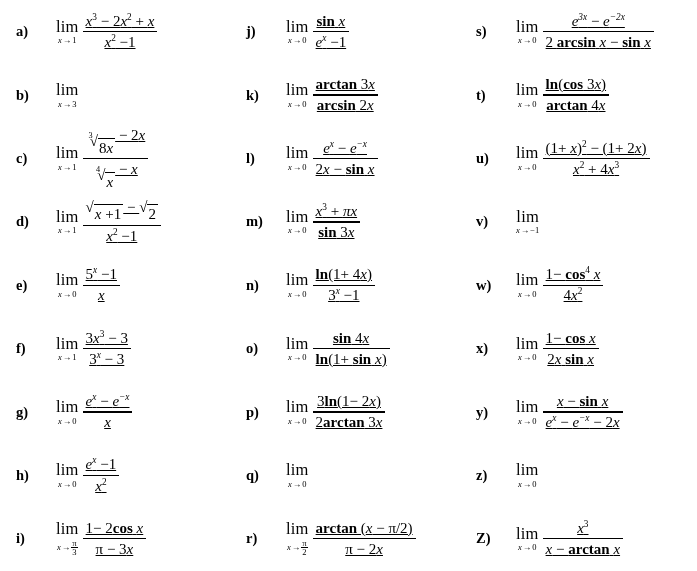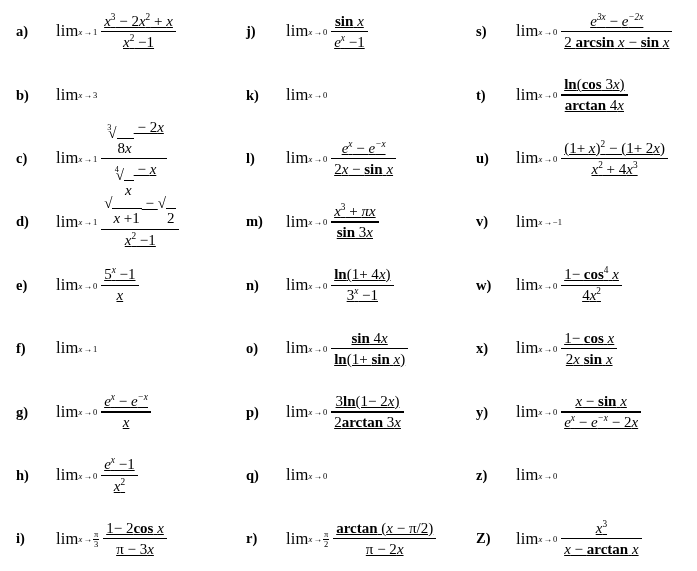--- a/index.html
+++ b/index.html
@@ -17,21 +17,21 @@
     height:63.4px;display:flex;align-items:center;
     padding-left:10px;box-sizing:border-box;
   }
   .label{
     font-weight:bold;font-size:14.5px;width:46px;flex:none;
     text-align:left;padding-left:6px;box-sizing:border-box;
   }
   .expr{display:flex;align-items:center;font-size:15px;}
 
   
-  .lim{display:inline-flex;align-items:center;
+  .lim{display:inline-flex;flex-direction:column;align-items:center;
        margin-right:4px;line-height:1;}
   .lim .op{font-size:16.5px;letter-spacing:.2px;}
   .lim .sub{font-size:8.5px;font-style:italic;margin-top:1px;
             display:flex;align-items:center;line-height:1;}
   .lim .sub .tobase{font-style:italic;}
   .lim .sub .arrow{font-style:normal;margin:0 1px;}
   .lim .sub .tgt{font-style:normal;}
   
   .minifrac{display:inline-flex;flex-direction:column;align-items:center;
             line-height:1;vertical-align:middle;font-style:normal;}
@@ -48,21 +48,21 @@
   
   .v{font-style:italic;}
   .fn{font-style:normal;font-weight:bold;margin-top:44px;}
   sup.pw{font-size:.62em;vertical-align:super;line-height:0;font-style:italic;}
   sup.pwn{font-size:.62em;vertical-align:super;line-height:0;font-style:normal;}
 
   
   .rad{display:inline-flex;align-items:flex-start;white-space:nowrap;}
   .rad .idx{font-size:.55em;font-style:normal;position:relative;top:-2px;right:-3px;}
   .rad .sym{font-size:1em;}
-  .rad .body{border-top:1.2px solid #000;padding:1px 2px 0 1px;margin-top:13px;}
+  .rad .body{border-top:1.2px solid #000;padding:1px 2px 0 1px;margin-top:5px;}
 </style>
 </head>
 <body>
 
 <div id="sheet">
 
   <div class="col">
 
     <div class="row">
       <div class="label">a)</div>
@@ -178,20 +178,25 @@
       <div class="label">f)</div>
       <div class="expr">
         <span class="lim">
           <span class="op">lim</span>
           <span class="sub">
               <span class="tobase">x</span>
               <span class="arrow">→</span>
               <span class="tgt">1</span>
             </span>
         </span>
+        <span class="frac">
+          <span class="num">3<i class="v">x</i><sup class="pwn">3</sup> − 3</span>
+          <span class="bar"></span>
+          <span class="den">3<sup class="pw">x</sup> − 3</span>
+        </span>
       </div>
     </div>
 
     <div class="row">
       <div class="label">g)</div>
       <div class="expr">
         <span class="lim">
           <span class="op">lim</span>
           <span class="sub">
               <span class="tobase">x</span>
@@ -275,20 +280,25 @@
       <div class="label">k)</div>
       <div class="expr">
         <span class="lim">
           <span class="op">lim</span>
           <span class="sub">
               <span class="tobase">x</span>
               <span class="arrow">→</span>
               <span class="tgt">0</span>
             </span>
         </span>
+        <span class="frac">
+          <span class="num"><span class="fn">arctan</span> 3<i class="v">x</i></span>
+          <span class="bar"></span>
+          <span class="den"><span class="fn">arcsin</span> 2<i class="v">x</i></span>
+        </span>
       </div>
     </div>
 
     <div class="row">
       <div class="label">l)</div>
       <div class="expr">
         <span class="lim">
           <span class="op">lim</span>
           <span class="sub">
               <span class="tobase">x</span>

